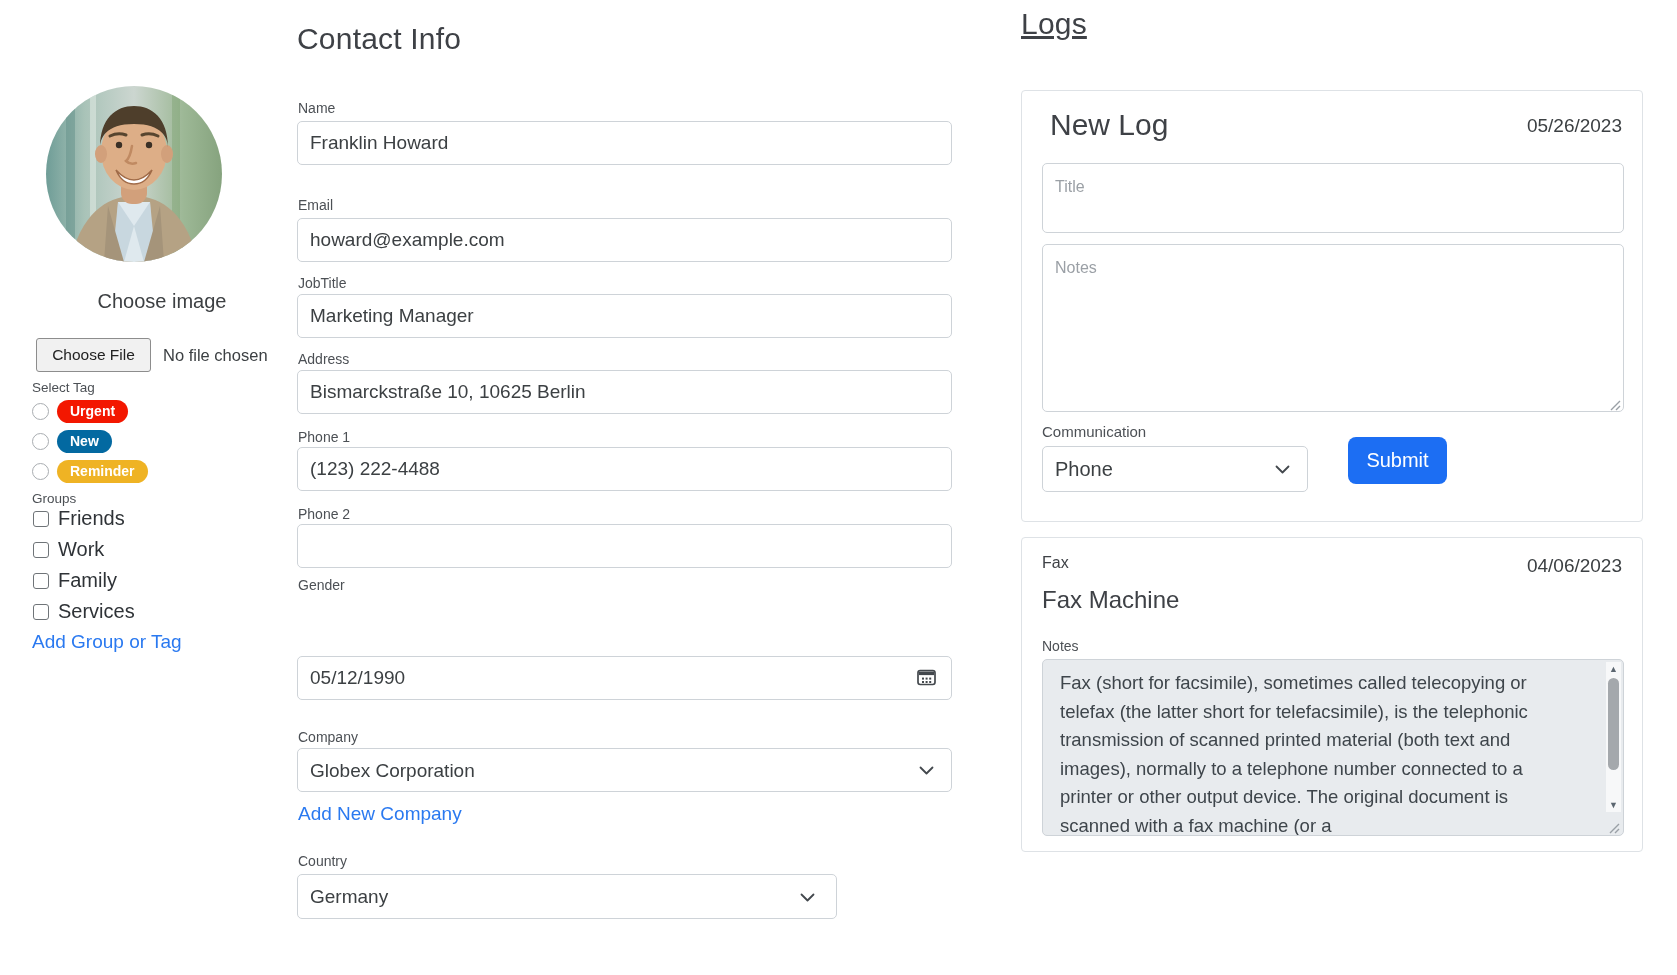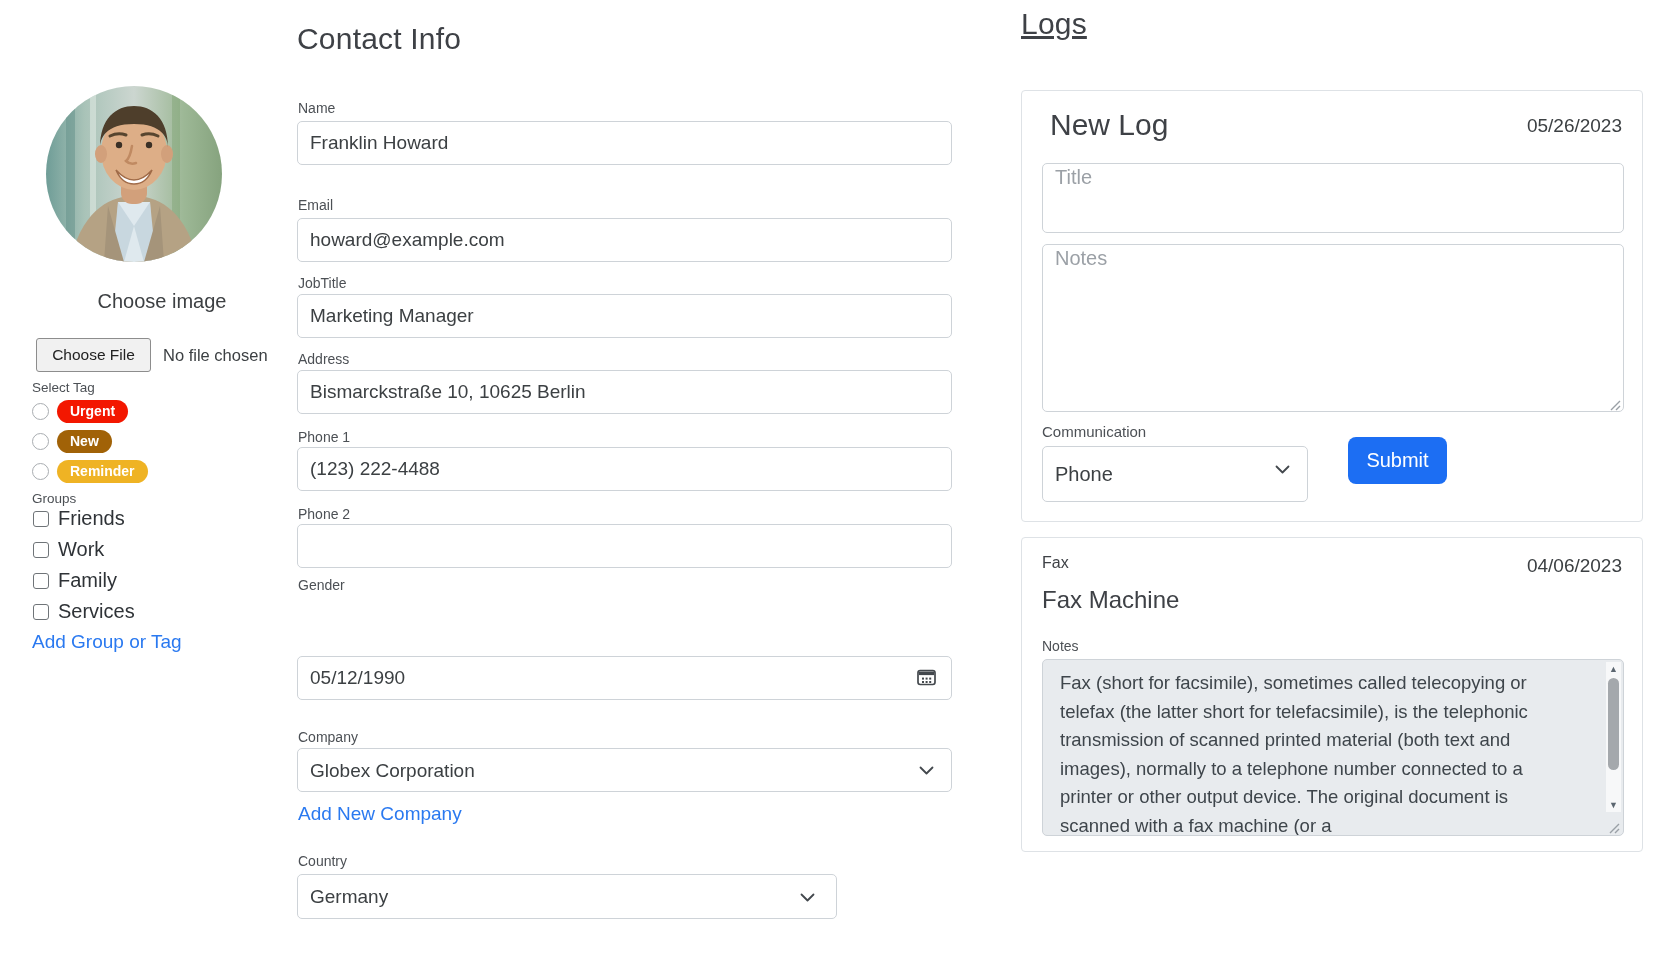--- a/index.html
+++ b/index.html
@@ -70,28 +70,28 @@
   
   .right { position:absolute; left:1021px; top:0; width:622px; }
   .right .h1 { position:absolute; left:0; top:7px;text-decoration:underline; }
   .card { position:absolute; left:0; width:622px; border:1px solid #dee2e6; border-radius:4px; background:#fff; }
   .card-1 { top:90px; height:432px; }
   .card-2 { top:537px; height:315px; }
   .card-title { position:absolute; left:20px; top:17px; font-size:30px; font-weight:400; color:#3e4146;margin-left:8px; }
   .card-date { position:absolute; right:20px; font-size:19px; color:#3c4043; }
   .card-1 .card-date { top:24px; }
   .ta { position:absolute; left:20px; width:582px; border:1px solid #ced3d8; border-radius:5px;
-        padding:2px 12px; font-family:"Liberation Sans",sans-serif; font-size:20px; color:#a21caf;
+        padding:14px 12px; font-family:"Liberation Sans",sans-serif; font-size:16px; color:#a21caf;
         resize:none; outline:none; }
   .ta::placeholder { color:#9ba0a6; }
   .ta-title { top:72px; height:70px; }
   .ta-notes { top:153px; height:168px; }
   .comm-label { position:absolute; left:20px; top:332px; font-size:15px; color:#4c5055; }
   .comm-select-wrap { position:absolute; left:20px; top:355px; width:266px; height:46px; }
-  .comm-select { height:56px; font-size:20px; }
+  .comm-select { height:46px; font-size:20px; }
   .submit-btn { position:absolute; left:326px; top:346px; width:99px; height:47px;
                 border:none; border-radius:8px; color:#fff; font-size:20px;
                 font-family:"Liberation Sans",sans-serif; cursor:pointer; }
   .log-type { position:absolute; left:20px; top:16px; font-size:16px; color:#3e4146; }
   .card-2 .card-date { top:17px; }
   .log-heading { position:absolute; left:20px; top:48px; font-size:24px; font-weight:400; color:#3e4146; }
   .notes-label { position:absolute; left:20px; top:100px; font-size:14px; color:#4c5055; }
   .fax-box { position:absolute; left:20px; top:121px; width:582px; height:177px;
              background:#e8ebee; border:1px solid #ced3d8; border-radius:5px; overflow:hidden; }
   .fax-text { position:absolute; left:17px; top:9px; width:515px; font-size:18.5px;
@@ -156,21 +156,21 @@
     </div>
 
     <div class="mini-label" style="top:380px;">Select Tag</div>
 
     <div class="tag-row" style="top:398px;">
       <span class="radio"></span>
       <span class="tag-pill" style="background: rgb(243, 23, 0);">Urgent</span>
     </div>
     <div class="tag-row" style="top:428px;">
       <span class="radio"></span>
-      <span class="tag-pill" style="background: #a16207;">New</span>
+      <span class="tag-pill" style="background: #0369a1;">New</span>
     </div>
     <div class="tag-row" style="top:458px;">
       <span class="radio"></span>
       <span class="tag-pill" style="background: rgb(239, 179, 36);">Reminder</span>
     </div>
 
     <div class="mini-label" style="top:491px;">Groups</div>
 
     <label class="check-row" style="top:507px;">
       <span class="checkbox"></span>

